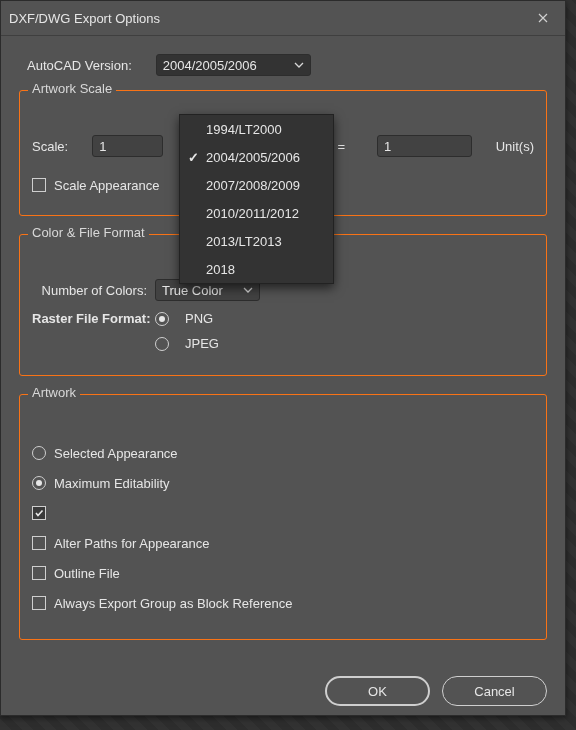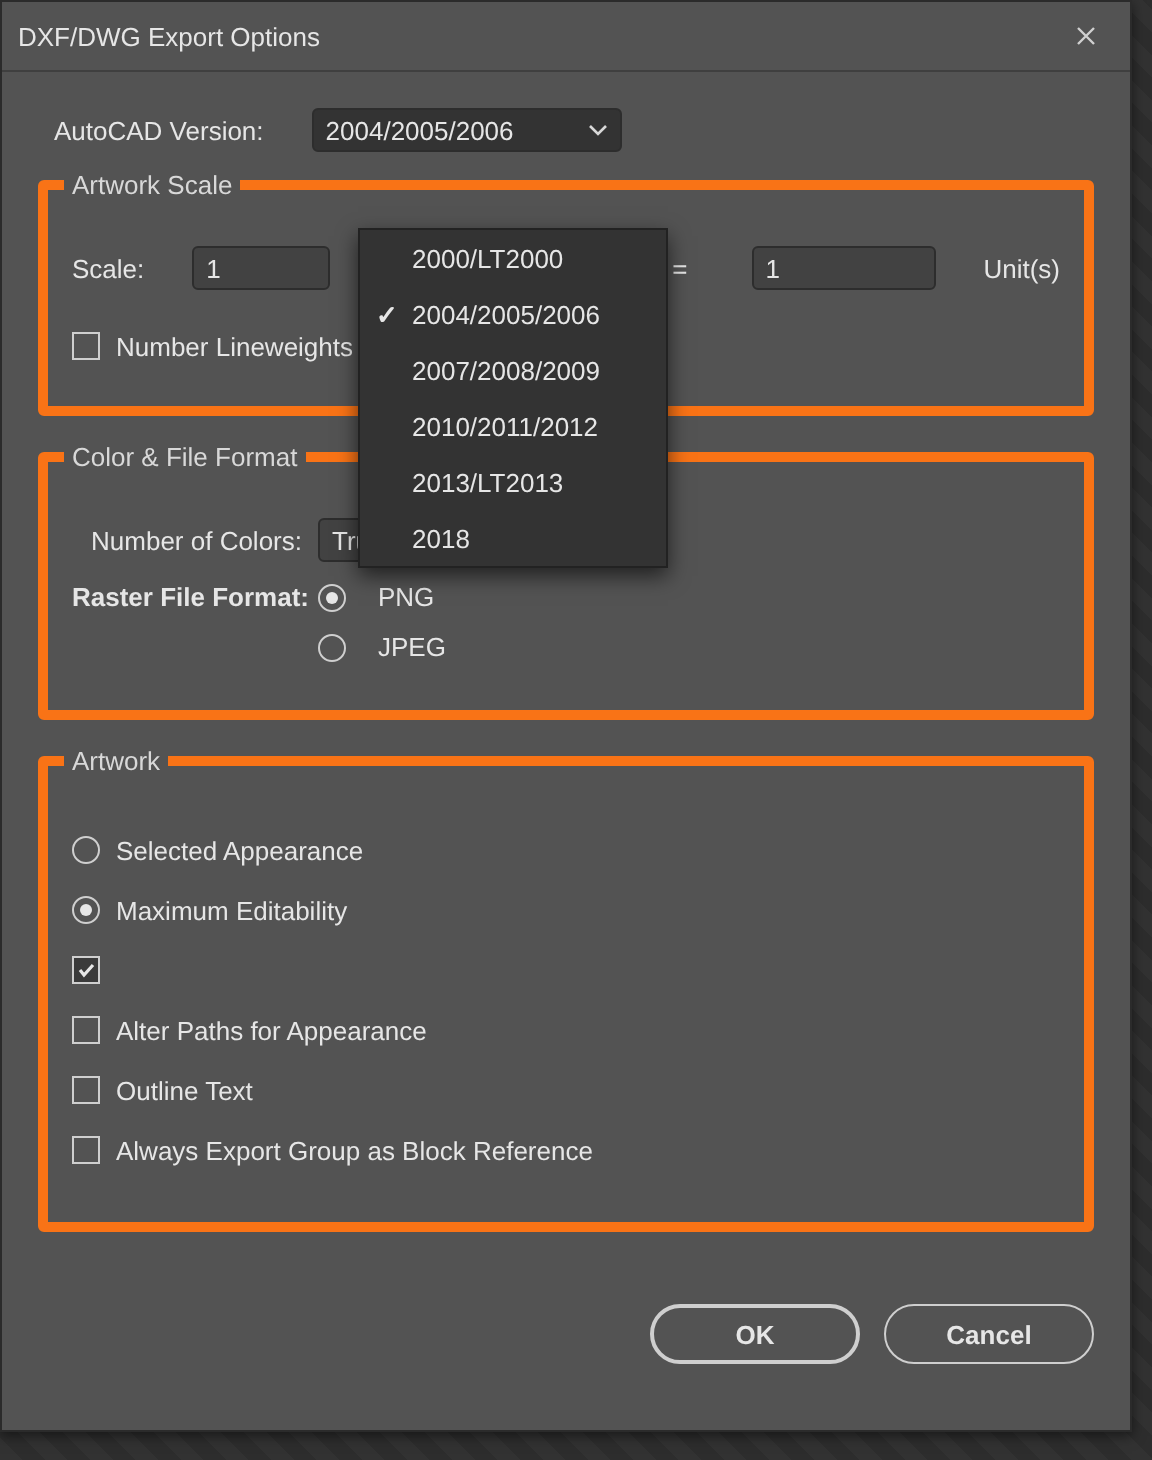--- a/index.html
+++ b/index.html
@@ -6,31 +6,31 @@
     body { width:576px; height:730px; background:repeating-linear-gradient(45deg,#323232 0 8px,#2d2d2d 8px 16px); overflow:hidden; }
     .window { position:relative; width:566px; height:716px; background:#535353; border:1px solid #2b2b2b; box-shadow:0 2px 6px rgba(0,0,0,.5); }
     .titlebar { height:35px; display:flex; align-items:center; justify-content:space-between; padding:0 0 0 8px; background:#535353; border-bottom:1px solid #3f3f3f; color:#a0a0a0; font-size:12px; }
     .titlebar .close { width:44px; height:28px; display:flex; align-items:center; justify-content:center; color:#d0d0d0; }
     .content { padding:18px 18px 0 18px; position:relative; }
     .row { display:flex; align-items:center; gap:24px; margin-bottom:14px; }
     .label { white-space:nowrap; }
     .select { height:22px; display:flex; align-items:center; justify-content:space-between; padding:0 6px; background:#424242; border:1px solid #2d2d2d; border-radius:3px; cursor:default; }
     .select.open { background:#333; }
     .chevron { margin-left:8px; }
-    .group { border:5px solid #f97316; border-radius:3px; padding:28px 12px 14px 12px; margin-bottom:18px; position:relative; }
+    .group { border:1px solid #f97316; border-radius:3px; padding:44px 12px 14px 12px; margin-bottom:18px; position:relative; }
     .group-title { position:absolute; top:-10px; left:8px; background:#535353; padding:0 4px; color:#d8d8d8; }
     .input { width:85px; height:22px; background:#424242; border:1px solid #2d2d2d; border-radius:3px; padding:0 6px; display:flex; align-items:center; }
     .checkbox,.radio { width:14px; height:14px; border:1px solid #cfcfcf; display:inline-flex; align-items:center; justify-content:center; margin-right:8px; flex:none; }
     .radio { border-radius:50%; }
     .radio .dot { width:6px; height:6px; border-radius:50%; background:#e6e6e6; }
     .checkbox.checked { background:#3a3a3a; }
     .checkbox.checked svg path { stroke:#e6e6e6; }
     .opt-row { display:flex; align-items:center; height:28px; margin-bottom:2px; }
     .eq { padding:0 8px; }
-    .buttons { display:flex; gap:12px; justify-content:flex-end; padding:18px;font-weight:bold; }
+    .buttons { display:flex; gap:12px; justify-content:flex-end; padding:18px; }
     .btn { width:105px; height:30px; border:1.5px solid #cfcfcf; border-radius:15px; display:flex; align-items:center; justify-content:center; background:transparent; cursor:default; }
     .btn.primary { border-width:2px; }
     .dropdown { position:absolute; left:178px; top:78px; width:155px; background:#333333; border:1px solid #222; box-shadow:0 4px 10px rgba(0,0,0,.6); z-index:10; }
     .dd-item { height:28px; display:flex; align-items:center; padding:0 10px 0 26px; position:relative; }
     .dd-item.selected { color:#2c8cff; }
     .dd-item .check { position:absolute; left:8px; font-weight:bold; }
     .color-sub { display:flex; align-items:center; gap:8px; margin-left:0; margin-bottom:10px; }
   </style>
 </head>
 <body>
@@ -71,21 +71,21 @@
             </svg>
         </div>
         <span class="eq">=</span>
         <div class="input" style="width:115px;">
             <span>1</span>
           </div>
         <span class="label">Unit(s)</span>
       </div>
       <div class="opt-row">
         <span class="checkbox"></span>
-        <span>Number Lineweights</span>
+        <span>Scale Appearance</span>
       </div>
     </div>
 
     <div class="group">
       <span class="group-title">Color &amp; File Format</span>
       <div class="color-sub">
         <span class="label" style="width:115px;text-align:right;">Number of Colors:</span>
         <div class="select" style="width:105px;">
           <span>True Color</span>
           <svg class="chevron" width="10" height="6" viewBox="0 0 10 6">
@@ -125,31 +125,31 @@
               <path d="M2 5 L4 7.5 L8.5 2.5" stroke="#e6e6e6" stroke-width="1.6" fill="none"></path>
             </svg>
         </span>
       </div>
       <div class="opt-row">
         <span class="checkbox"></span>
         <span>Alter Paths for Appearance</span>
       </div>
       <div class="opt-row">
         <span class="checkbox"></span>
-        <span>Outline Text</span>
+        <span>Outline File</span>
       </div>
       <div class="opt-row">
         <span class="checkbox"></span>
         <span>Always Export Group as Block Reference</span>
       </div>
     </div>
 
     <div class="dropdown">
       <div class="dd-item">
-          <span>2000/LT2000</span>
+          <span>1994/LT2000</span>
         </div>
       <div class="dd-item selected">
           <span class="check">✓</span>
           <span>2004/2005/2006</span>
         </div>
       <div class="dd-item">
           <span>2007/2008/2009</span>
         </div>
       <div class="dd-item">
           <span>2010/2011/2012</span>

